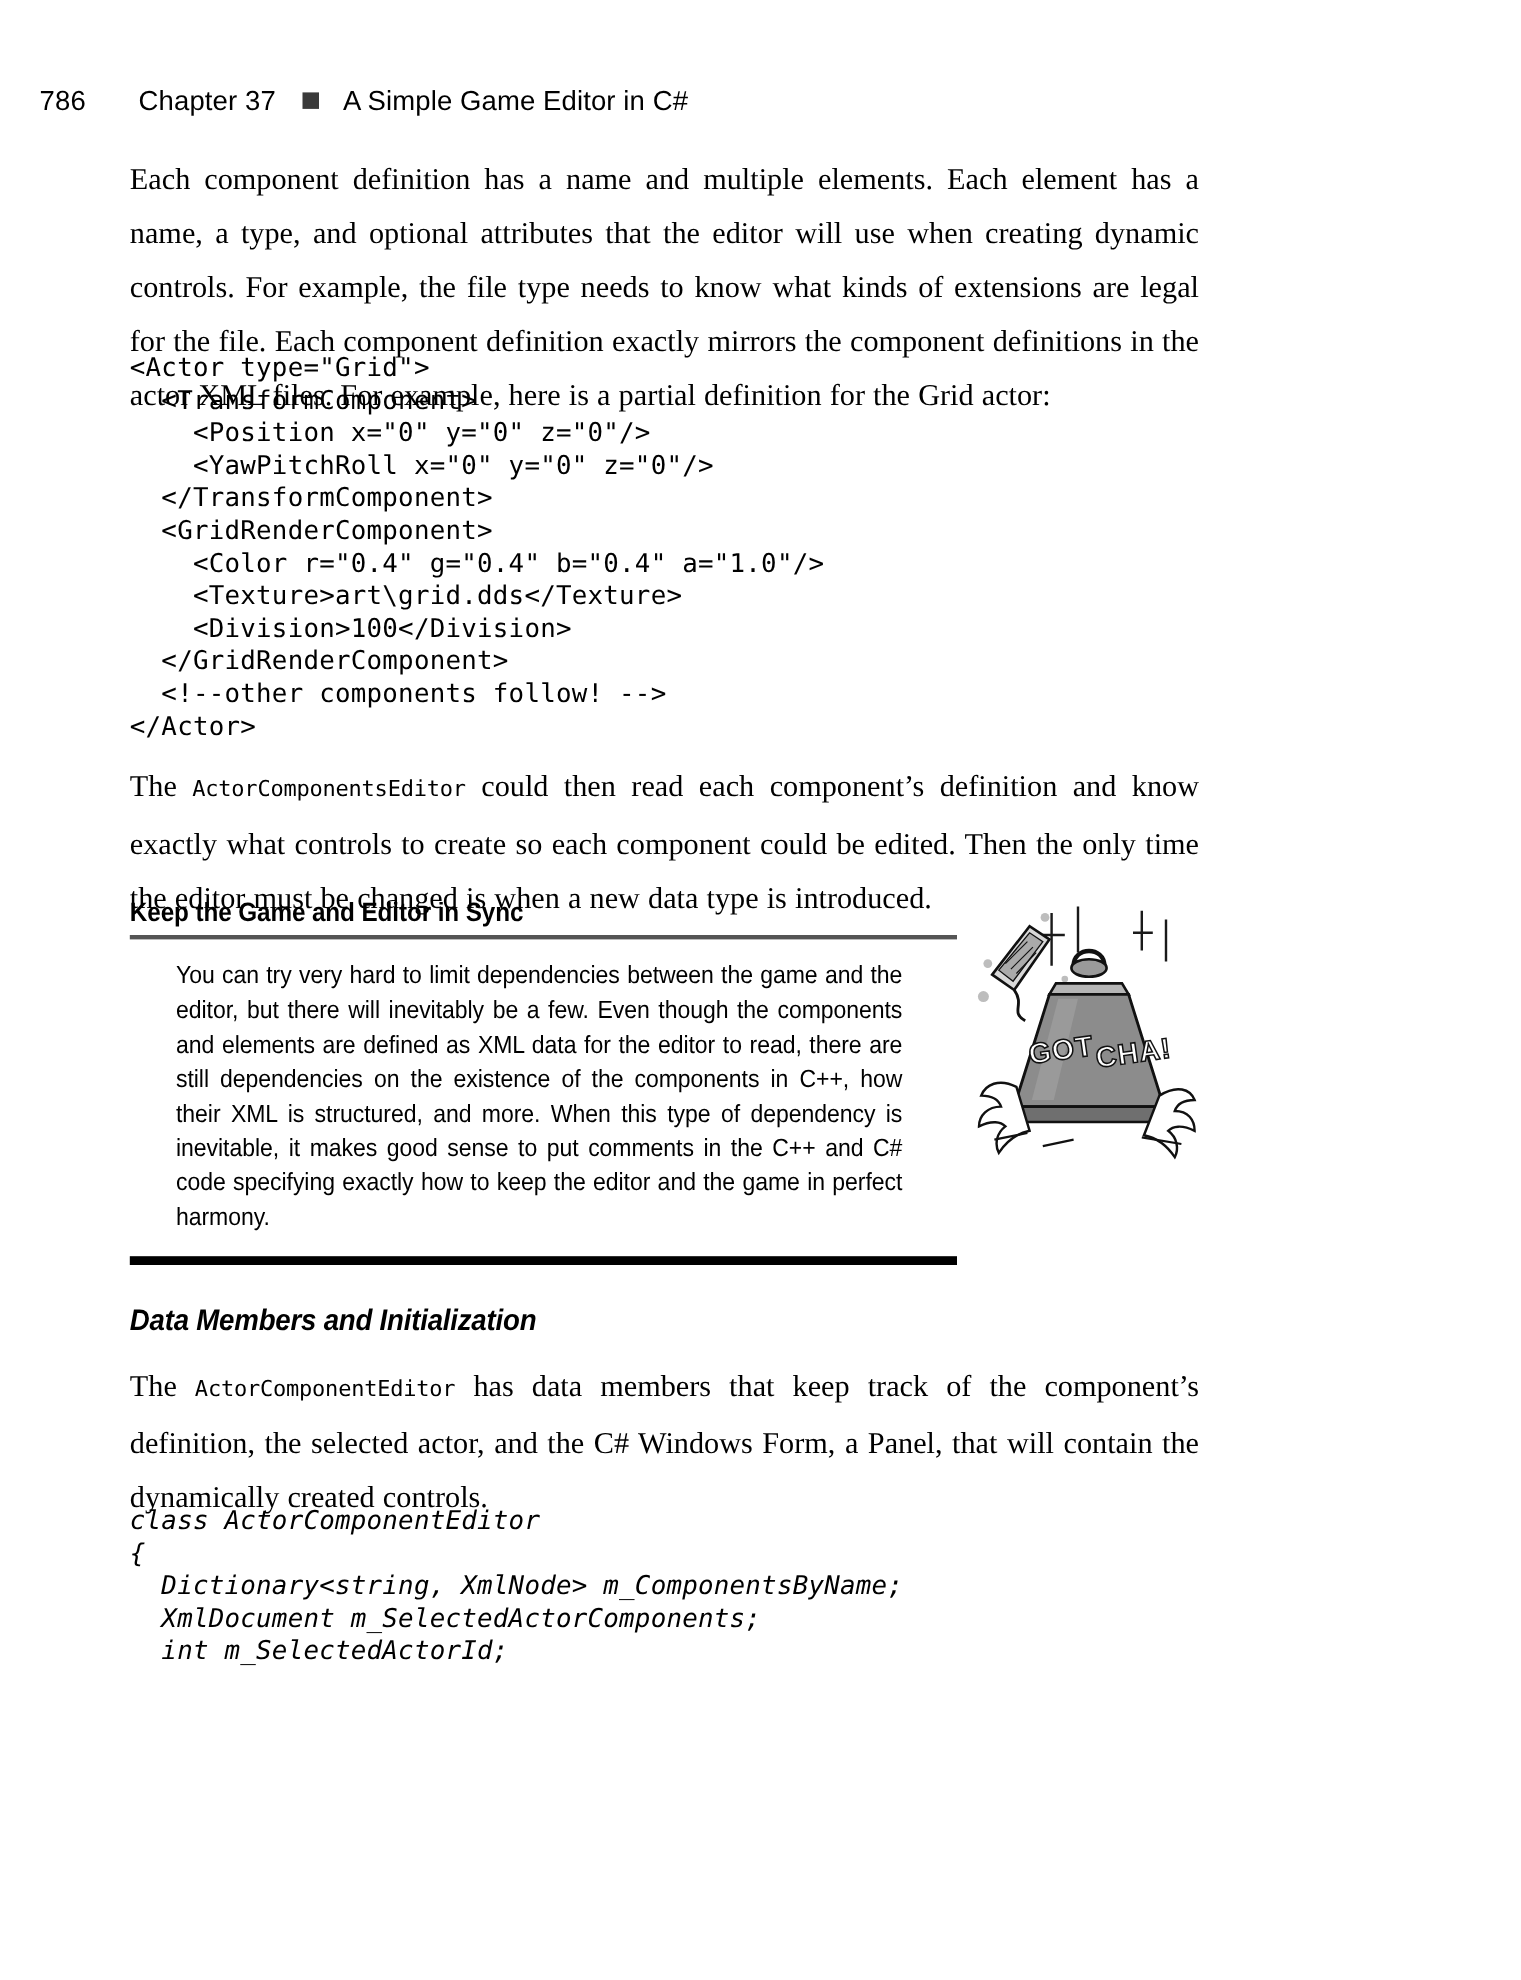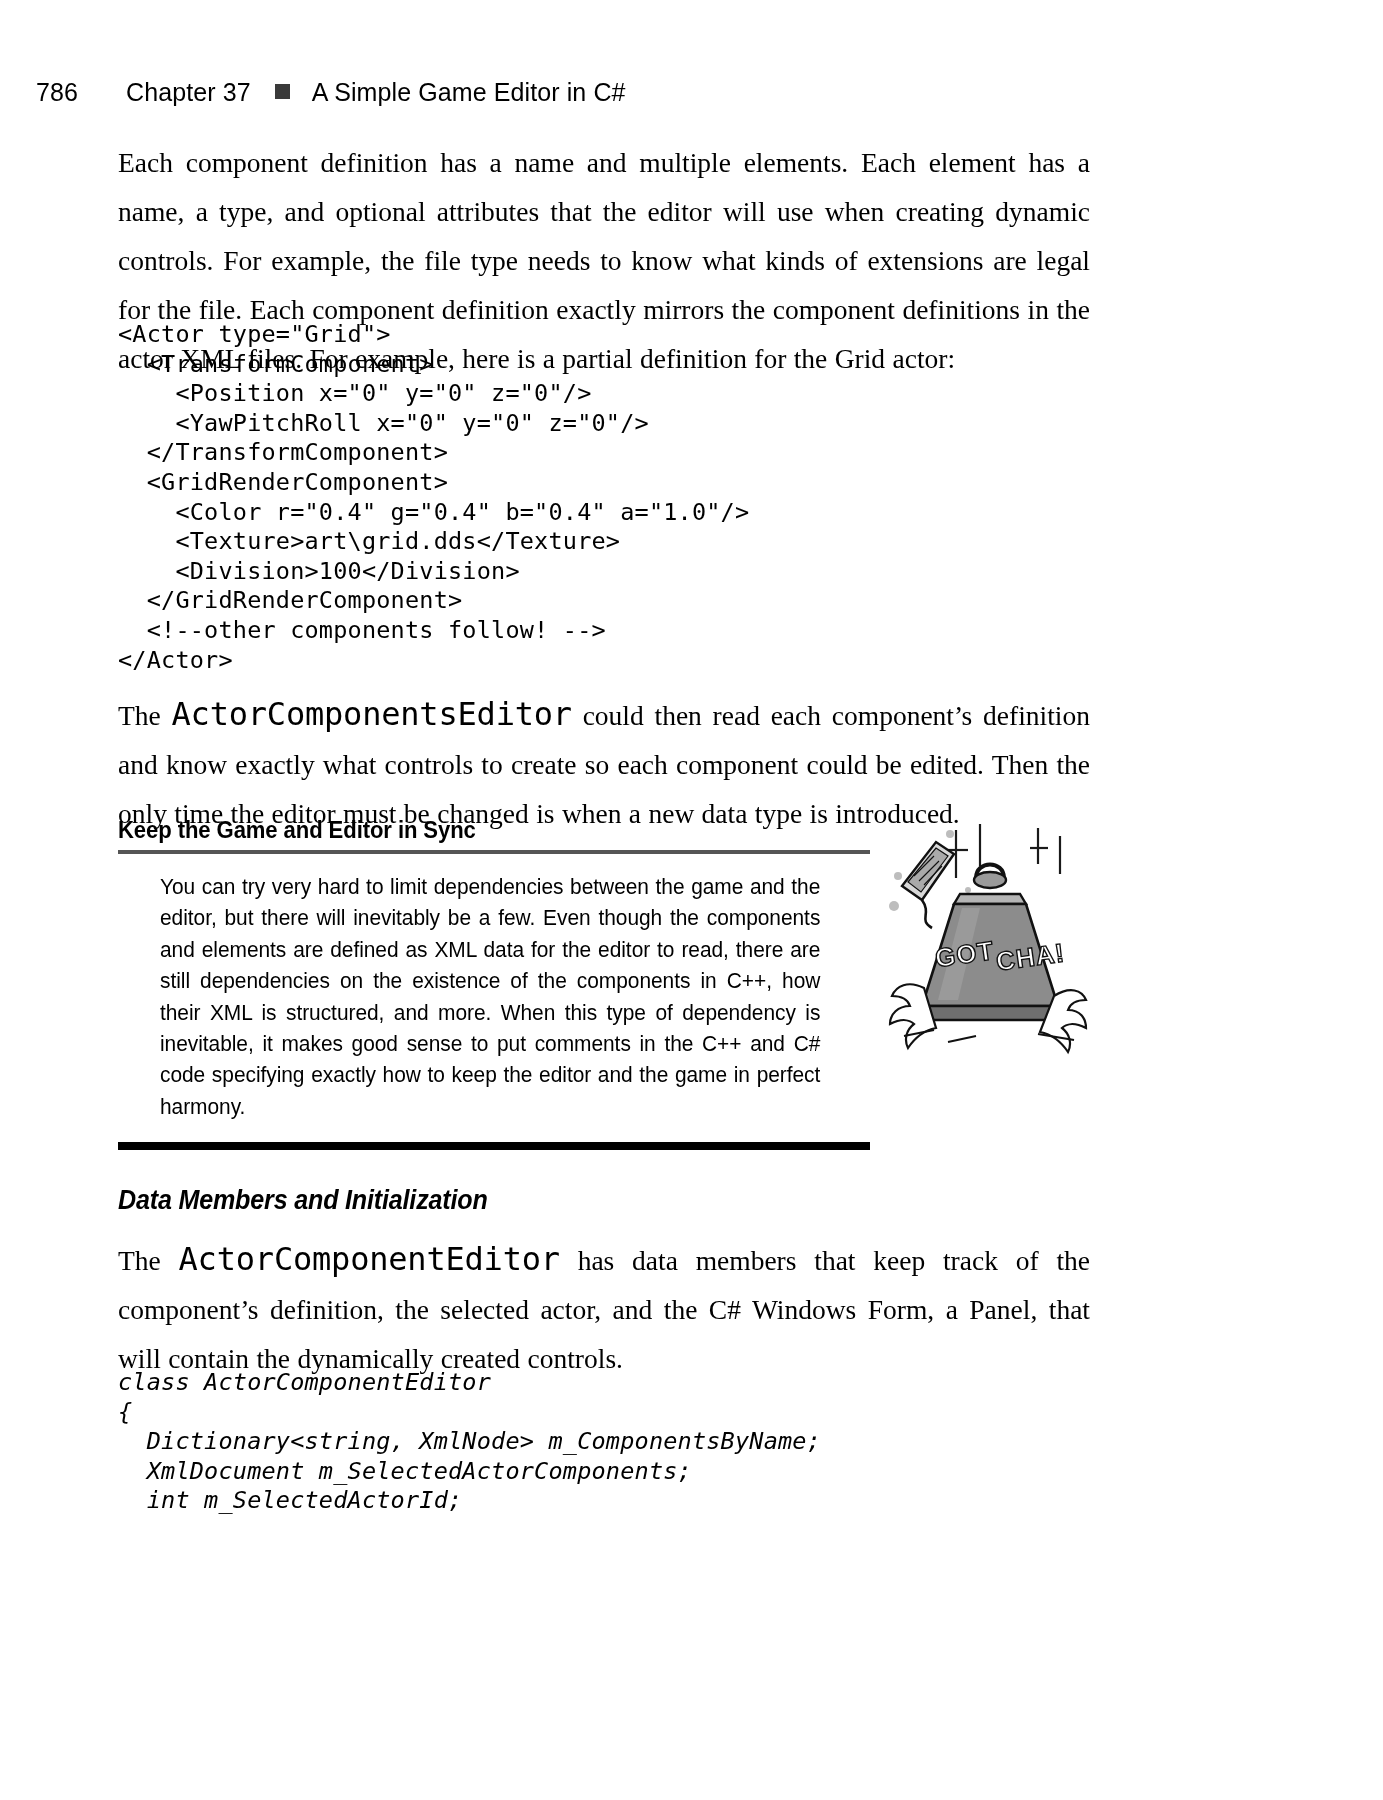--- a/index.html
+++ b/index.html
@@ -62,21 +62,21 @@
     text-align: justify;
     text-align-last: left;
     font-family: "Liberation Serif", "DejaVu Serif", serif;
     word-spacing: 0.5px;
   }
 
   code, .mono, pre {
     font-family: "DejaVu Sans Mono", "Liberation Mono", monospace;
   }
   p.body code {
-    font-size: 32px;
+    font-size: 20px;
     letter-spacing: -0.2px;
   }
 
   pre.code {
     margin: 0;
     font-family: "DejaVu Sans Mono", "Liberation Mono", monospace;
     font-size: 23.5px;
     line-height: 29.6px;
     color: #000;
     white-space: pre;

